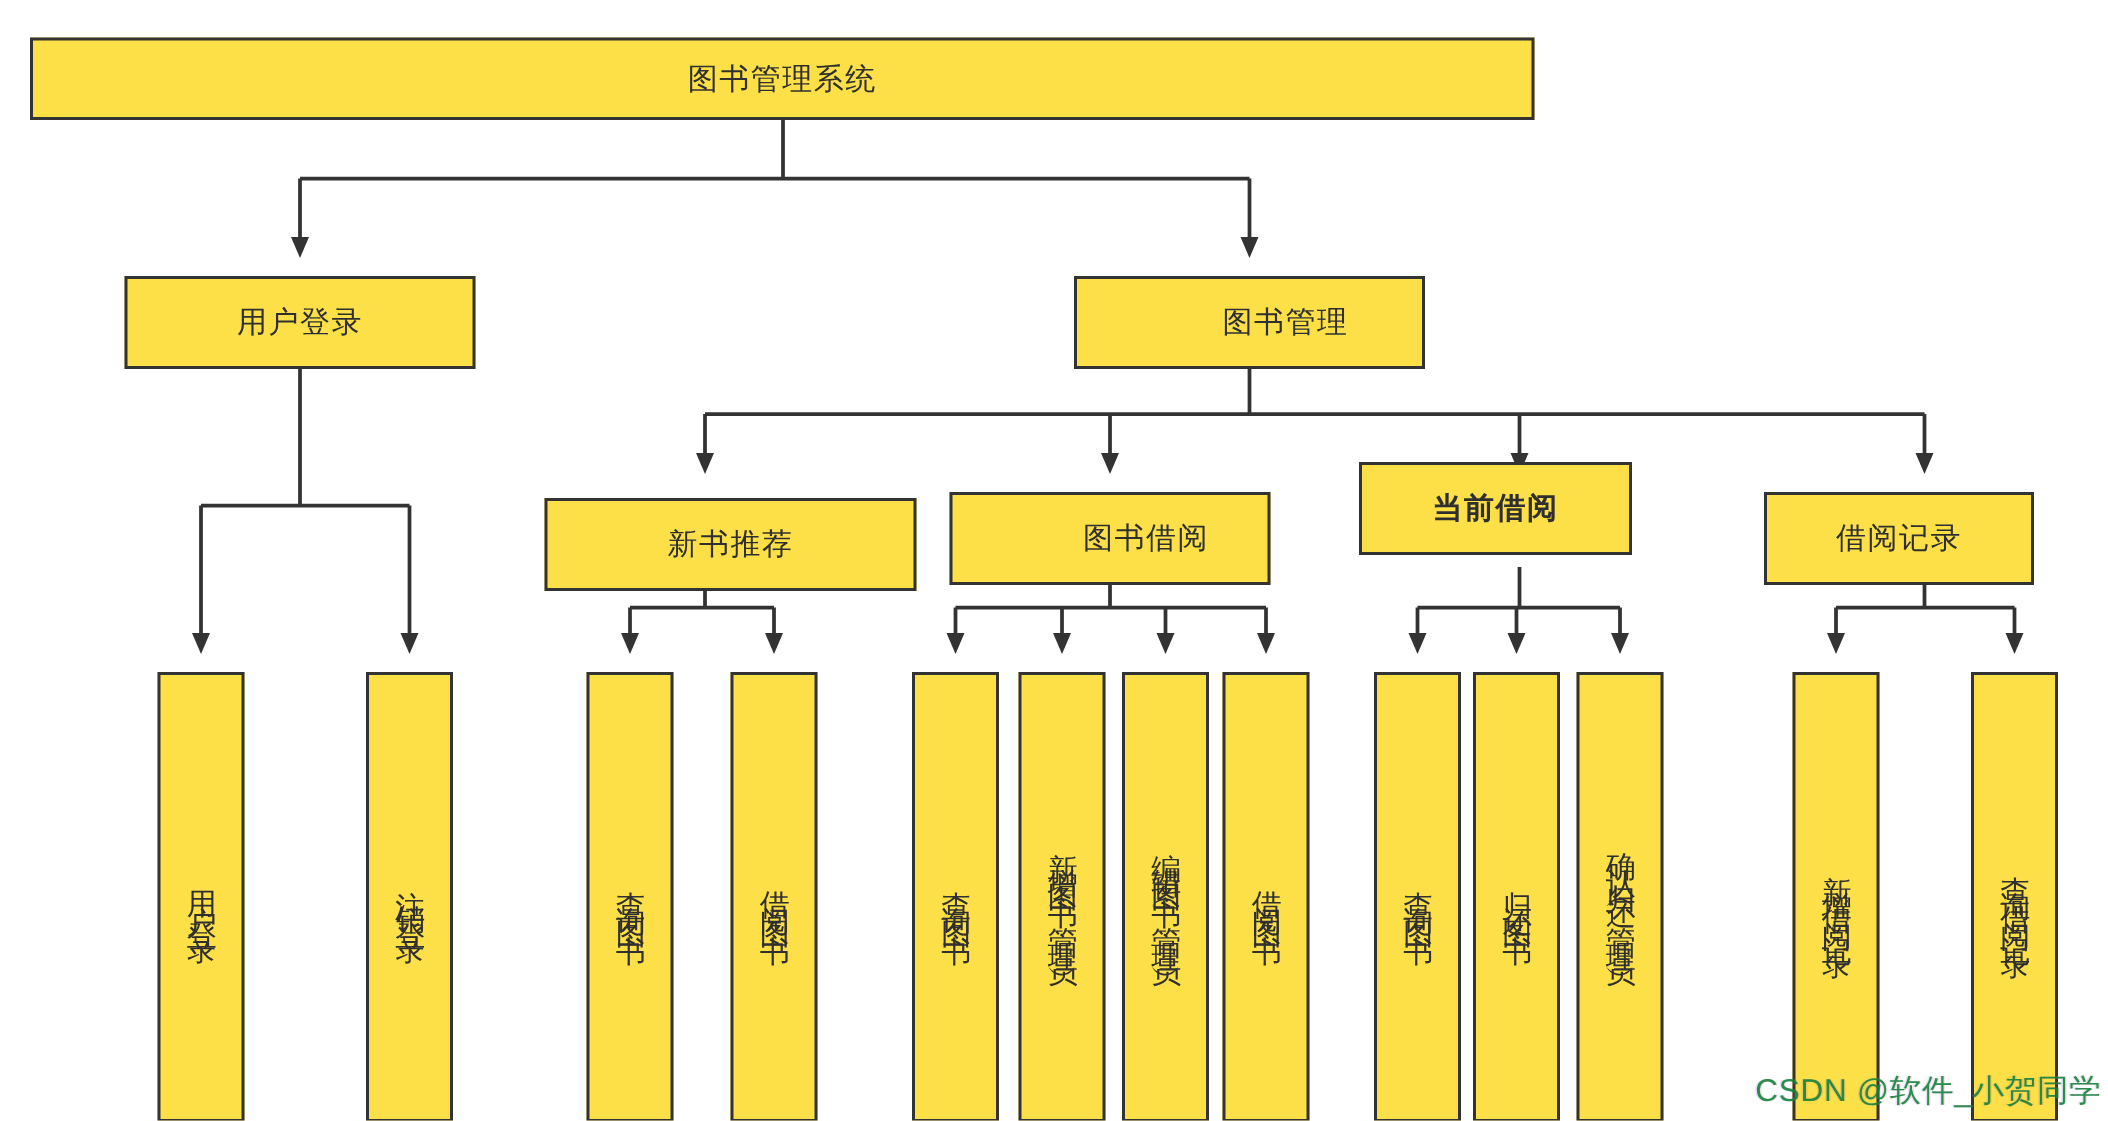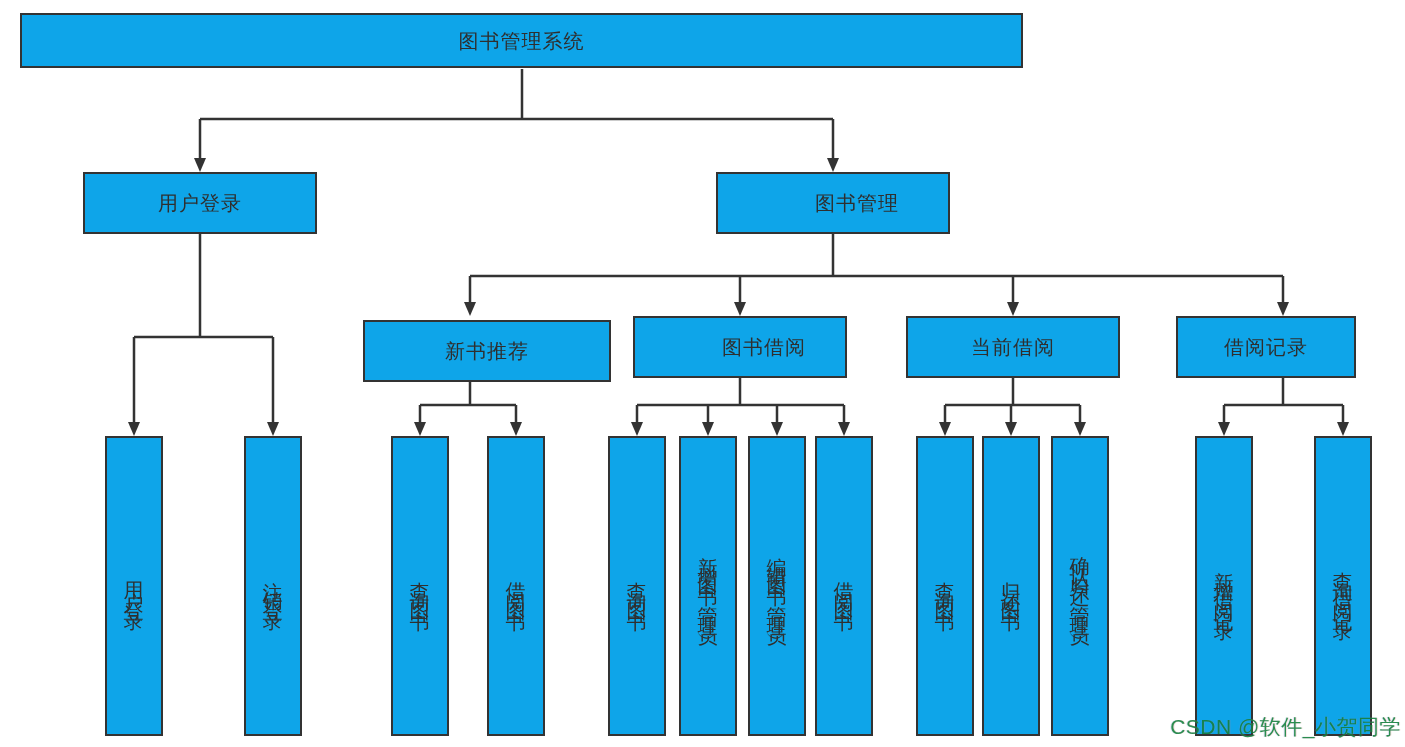--- a/index.html
+++ b/index.html
@@ -5,29 +5,30 @@
   * { margin: 0; padding: 0; box-sizing: border-box; }
   html, body { width: 1405px; height: 747px; background: #ffffff; overflow: hidden; }
   body { position: relative; font-family: "Liberation Sans", sans-serif; color: #2f2f2f; }
 
   .stage { position: absolute; left: 0; top: 0; width: 1405px; height: 747px; background: #ffffff; }
 
   svg.wires { position: absolute; left: 0; top: 0; width: 1405px; height: 747px; }
 
   .box {
     position: absolute;
-    background: #0ea5e9;
+    background: #fde047;
     border: 2.5px solid #333333;
     display: flex;
     align-items: center;
     justify-content: center;
     font-size: 20px;
     line-height: 1;
     letter-spacing: 1px;
     white-space: nowrap;
+    margin-top: 12px;
   }
 
   .box.leaf { top: 436px; width: 58px; height: 300px; }
 
   .vtext {
     writing-mode: vertical-rl;
     text-orientation: mixed;
     letter-spacing: 10px;
     line-height: 1;
     white-space: nowrap;
@@ -94,21 +95,21 @@
   <div class="box" style="left:20px; top:13px; width:1003px; height:55px;">图书管理系统</div>
 
   <div class="box" style="left:83px; top:172px; width:234px; height:62px;">用户登录</div>
 
   <div class="box" style="left:716px; top:172px; width:234px; height:62px;padding-left:48px;">图书管理</div>
 
   <div class="box" style="left:363px; top:320px; width:248px; height:62px;">新书推荐</div>
 
   <div class="box" style="left:633px; top:316px; width:214px; height:62px;padding-left:48px;">图书借阅</div>
 
-  <div class="box" style="left:906px; top:316px; width:214px; height:62px;">当前借阅</div>
+  <div class="box" style="left:906px; top:296px; width:182px; height:62px;font-weight:bold;">当前借阅</div>
 
   <div class="box" style="left:1176px; top:316px; width:180px; height:62px;">借阅记录</div>
 
   <div class="box leaf" style="left:105px;">
     <span class="vtext">用户登录</span>
   </div>
   <div class="box leaf" style="left:244px;">
     <span class="vtext">注销登录</span>
   </div>
 

